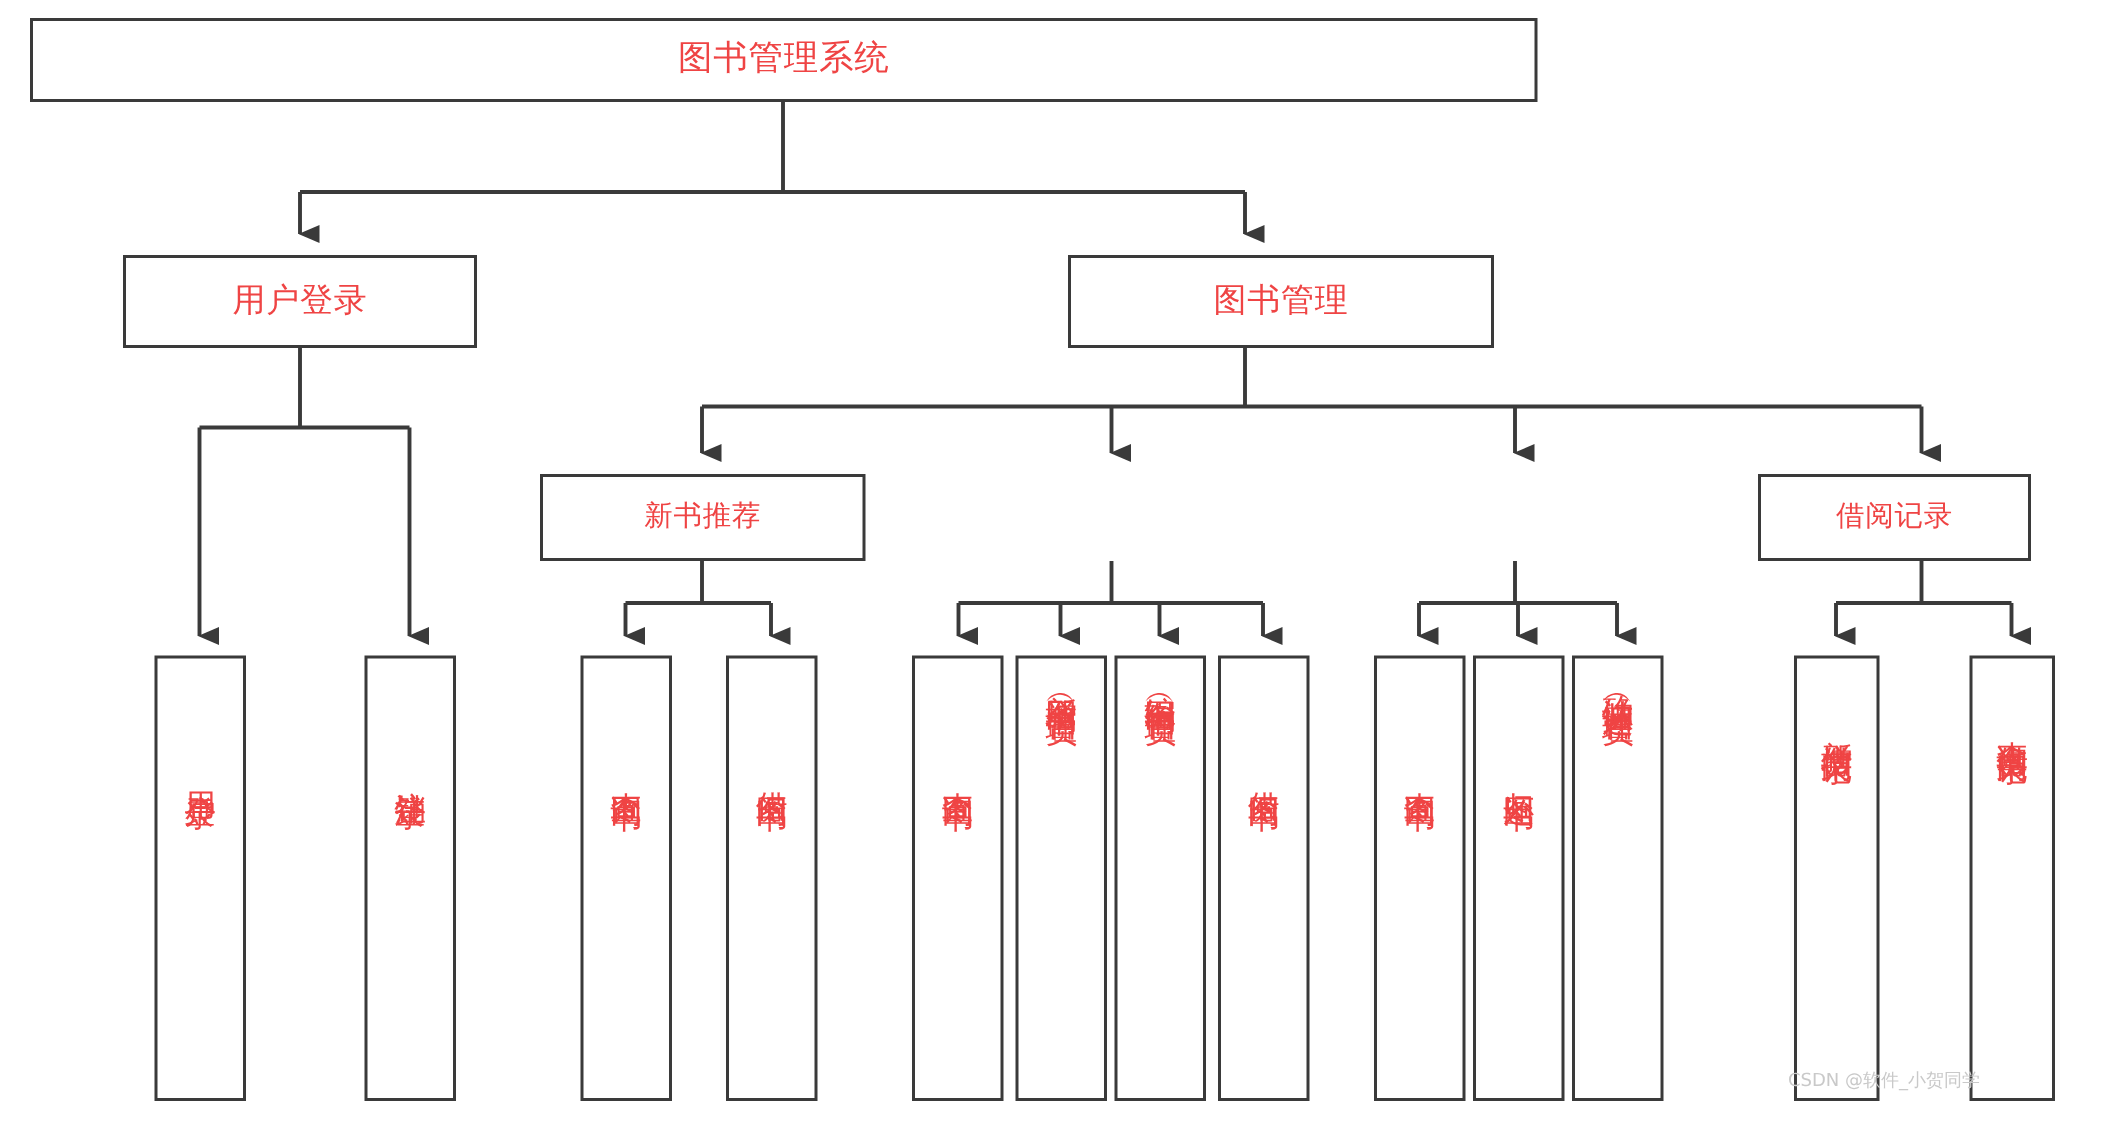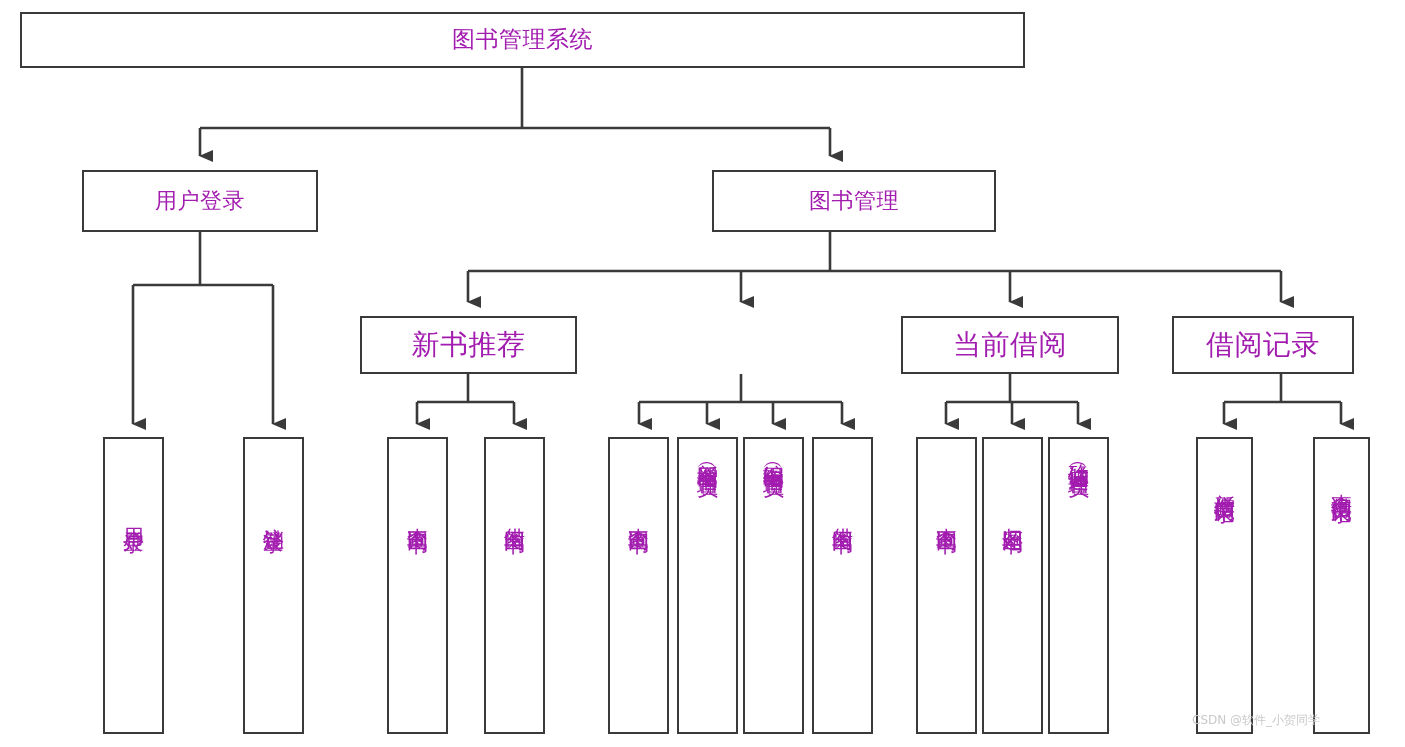--- a/index.html
+++ b/index.html
@@ -27,31 +27,31 @@
     height: 747px;
   }
   .node {
     position: absolute;
     box-sizing: border-box;
     background: #ffffff;
     border: 2px solid #3a3a3a;
     display: flex;
     align-items: center;
     justify-content: center;
-    color: #a21caf;
+    color: #ef4444;
     z-index: 2;
   }
   .node.root {
     font-size: 23px;
   }
   .node.level1 {
     font-size: 22px;
   }
   .node.level2 {
-    font-size: 28px;
+    font-size: 19px;
   }
   .node.leaf {
     font-size: 21px;
     align-items: flex-start;
     justify-content: center;
     padding-top: 22px;
   }
   .node .label {
     line-height: 1.12;
     letter-spacing: 0.5px;
@@ -137,23 +137,20 @@
   <div class="node level1" style="left:82px; top:170px; width:236px; height:62px;">
     <span class="label">用户登录</span>
   </div>
   <div class="node level1" style="left:712px; top:170px; width:284px; height:62px;">
     <span class="label">图书管理</span>
   </div>
 
   <div class="node level2" style="left:360px; top:316px; width:217px; height:58px;">
     <span class="label">新书推荐</span>
   </div>
-  <div class="node level2" style="left:901px; top:316px; width:218px; height:58px;">
-    <span class="label">当前借阅</span>
-  </div>
   <div class="node level2" style="left:1172px; top:316px; width:182px; height:58px;">
     <span class="label">借阅记录</span>
   </div>
 
   <div class="node leaf" style="left:103px; top:437px; width:61px; height:297px; padding-top:72px;">
     <span class="label">用户登录</span>
   </div>
   <div class="node leaf" style="left:243px; top:437px; width:61px; height:297px; padding-top:72px;">
     <span class="label">注销登录</span>
   </div>

